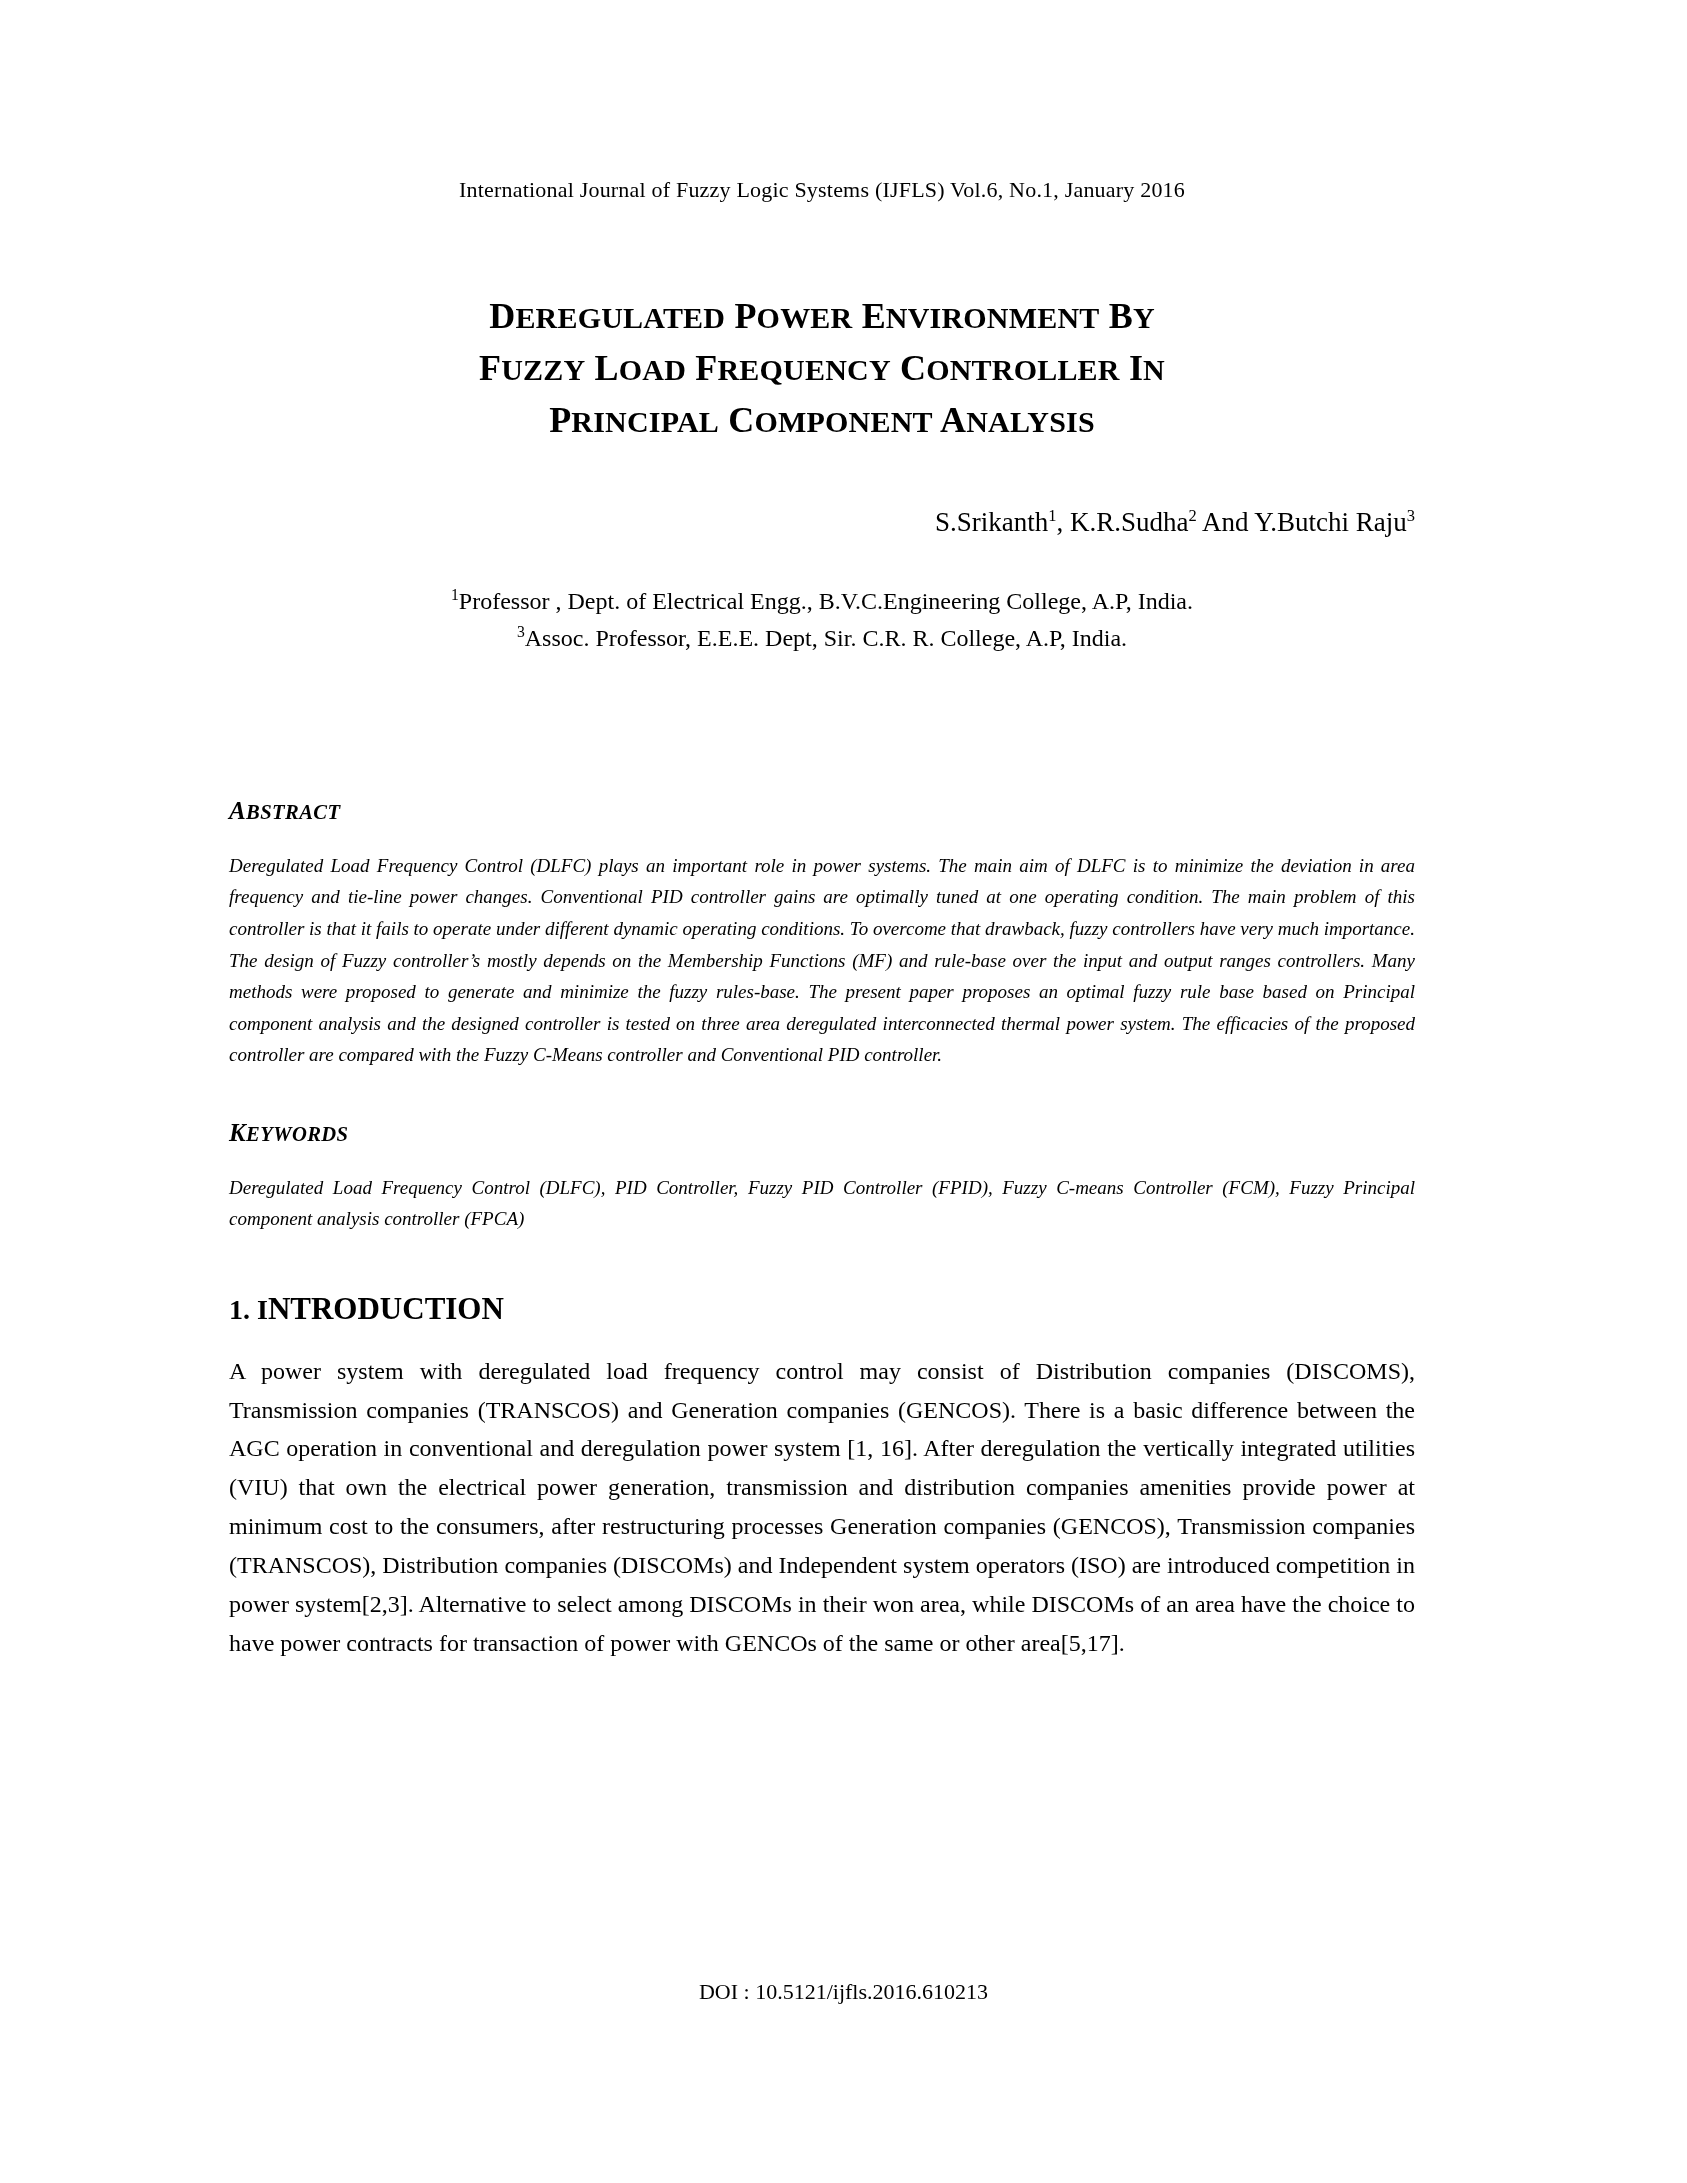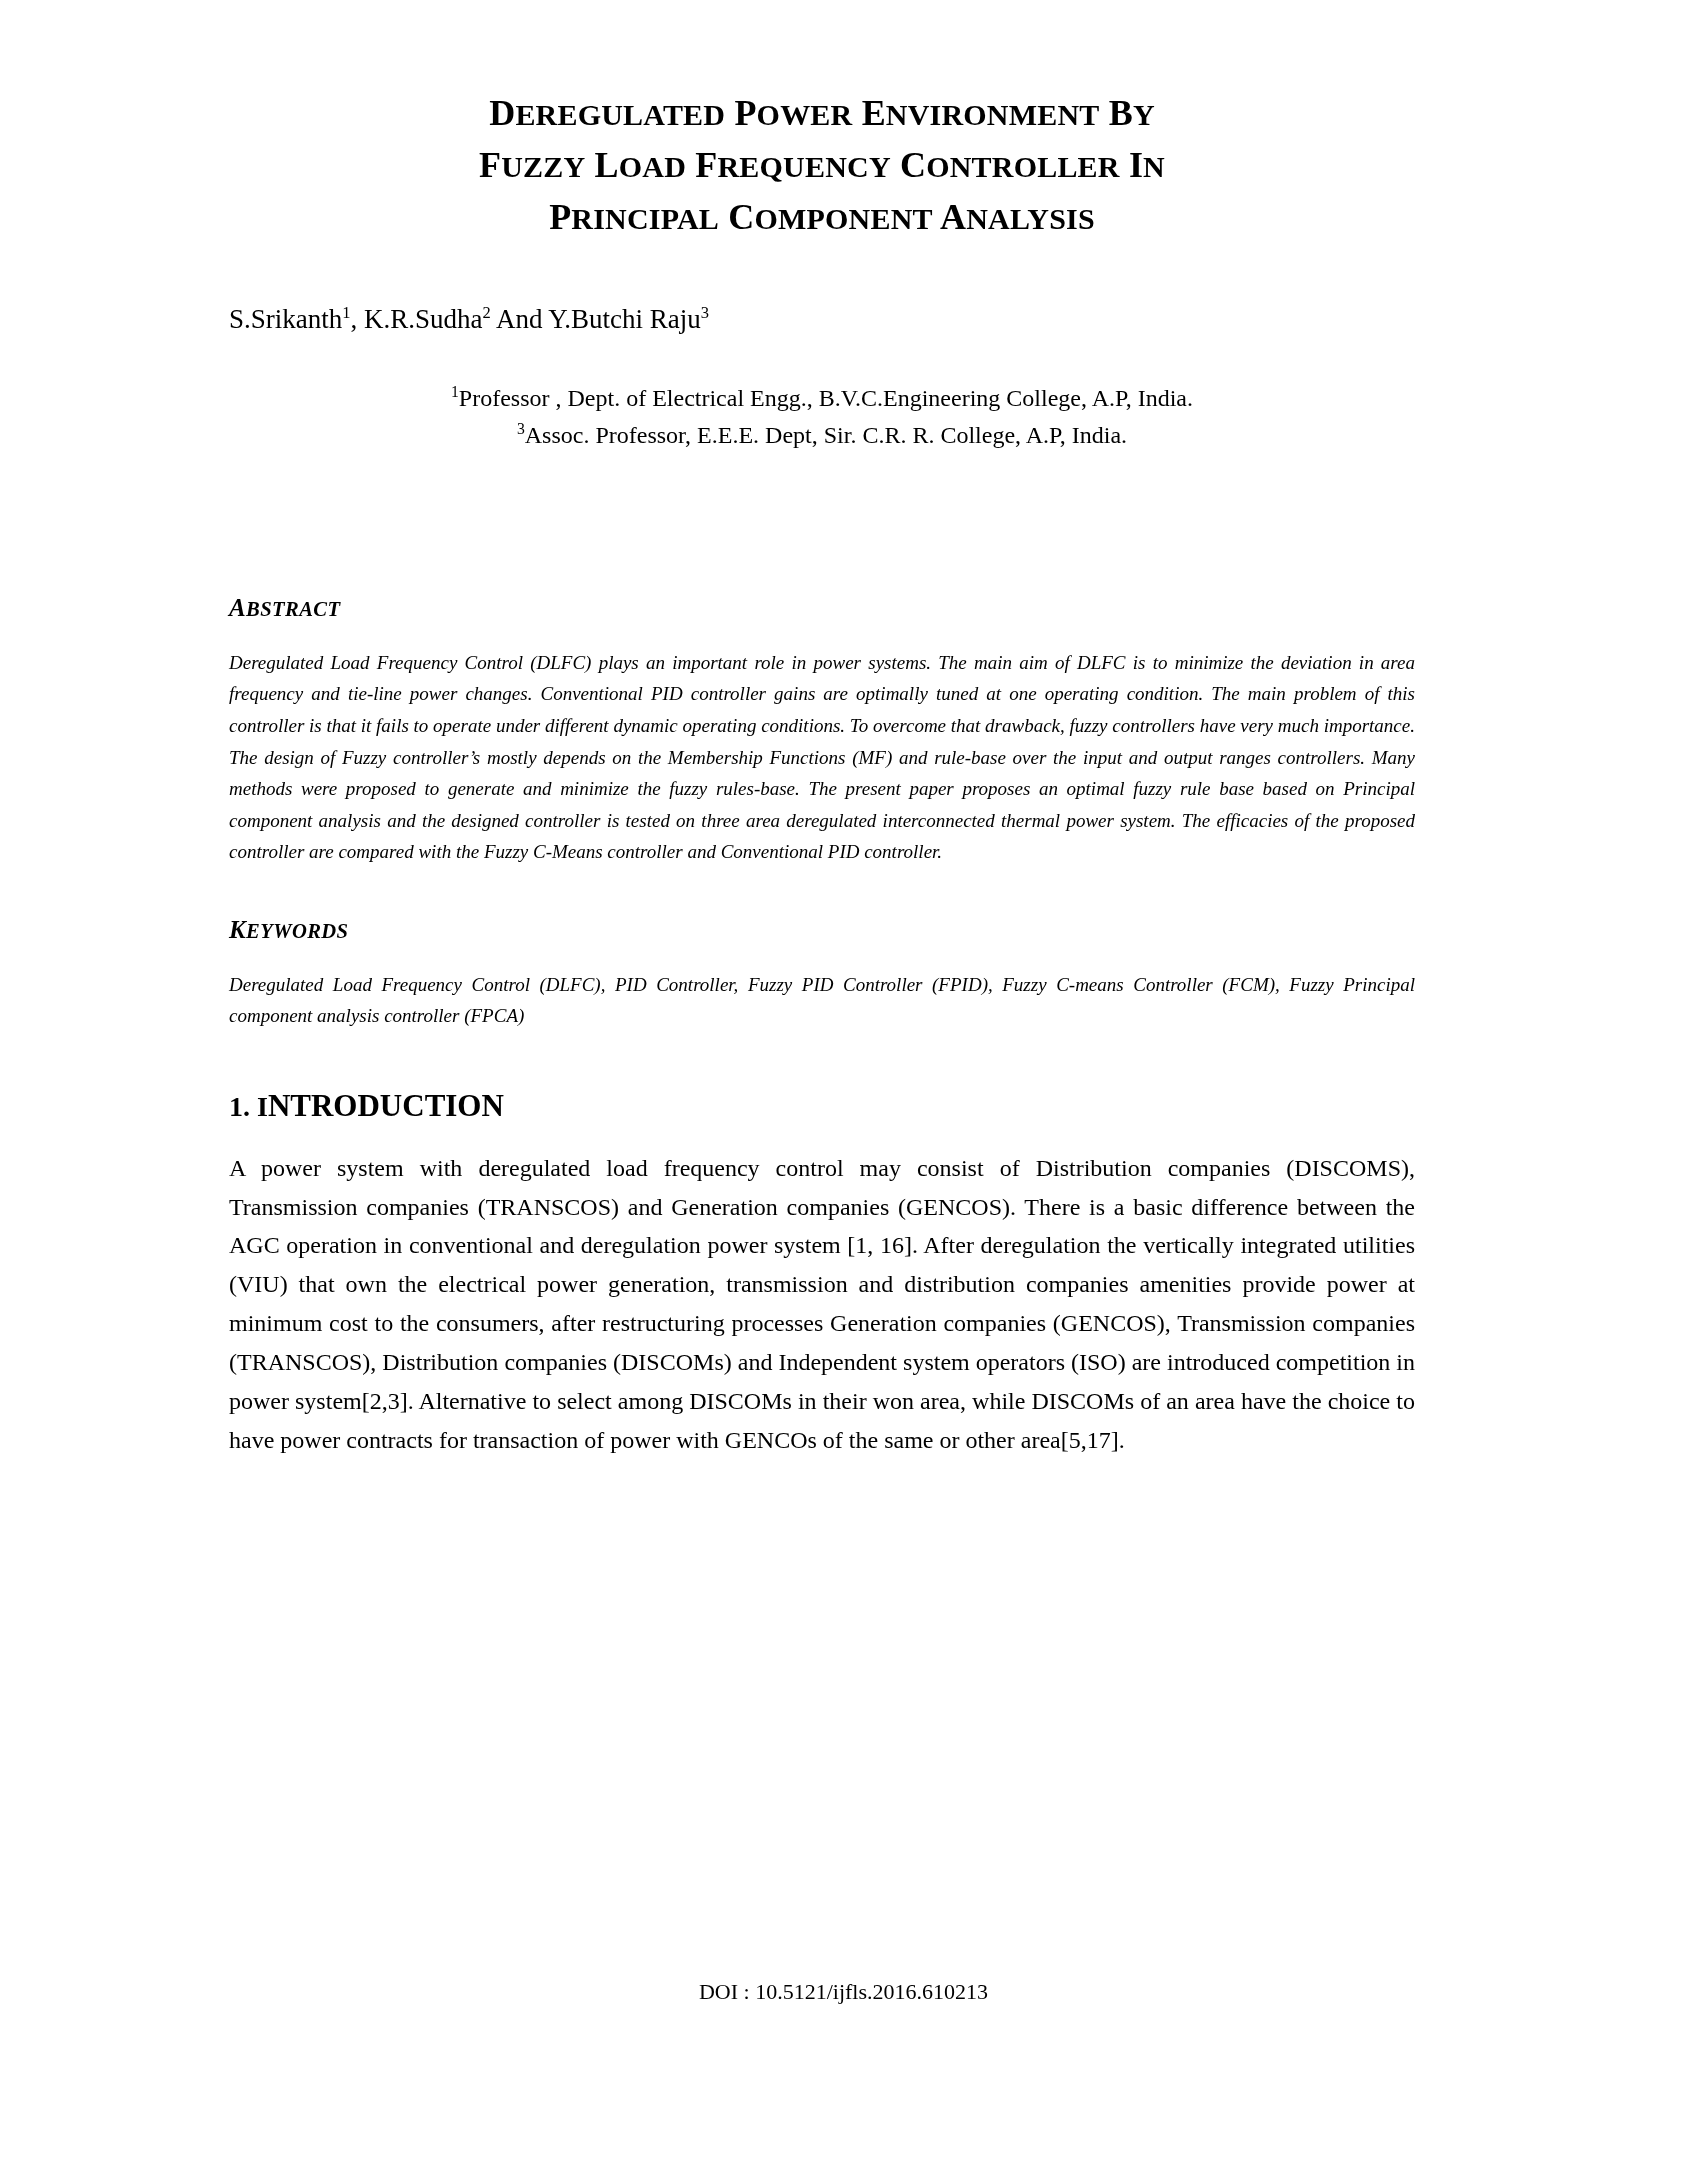--- a/index.html
+++ b/index.html
@@ -34,21 +34,21 @@
     font-size: 36px;
     font-weight: bold;
     line-height: 1.45;
     letter-spacing: 0.2px;
   }
   .title .sc {
     font-size: 30px;
   }
   .authors {
     margin-top: 59px;
-    text-align: left;
+    text-align: right;
     font-size: 27px;
   }
   .authors sup {
     font-size: 16.5px;
     vertical-align: super;
   }
   .affil {
     margin-top: 45px;
     text-align: center;
     font-size: 24px;
@@ -100,20 +100,21 @@
     justify-content: center;
     font-size: 22px;
   }
 </style>
 </head>
 <body>
 
 <div class="page">
   <div class="content">
 
+    <div class="journal-header">International Journal of Fuzzy Logic Systems (IJFLS) Vol.6, No.1, January 2016</div>
 
     <div class="title">
       <div>
         <span>D</span><span class="sc">EREGULATED</span>
         <span>P</span><span class="sc">OWER</span>
         <span>E</span><span class="sc">NVIRONMENT</span>
         <span>B</span><span class="sc">Y</span>
       </div>
       <div>
         <span>F</span><span class="sc">UZZY</span>

